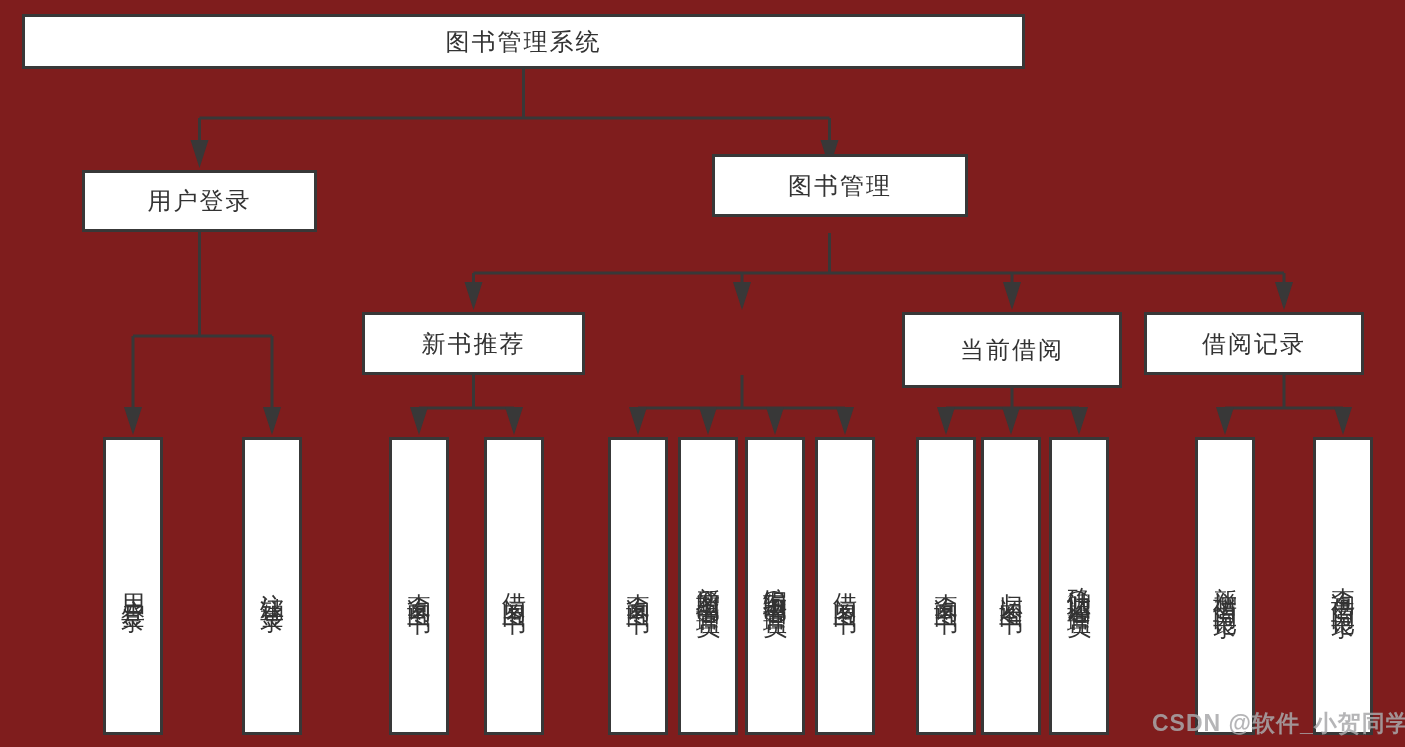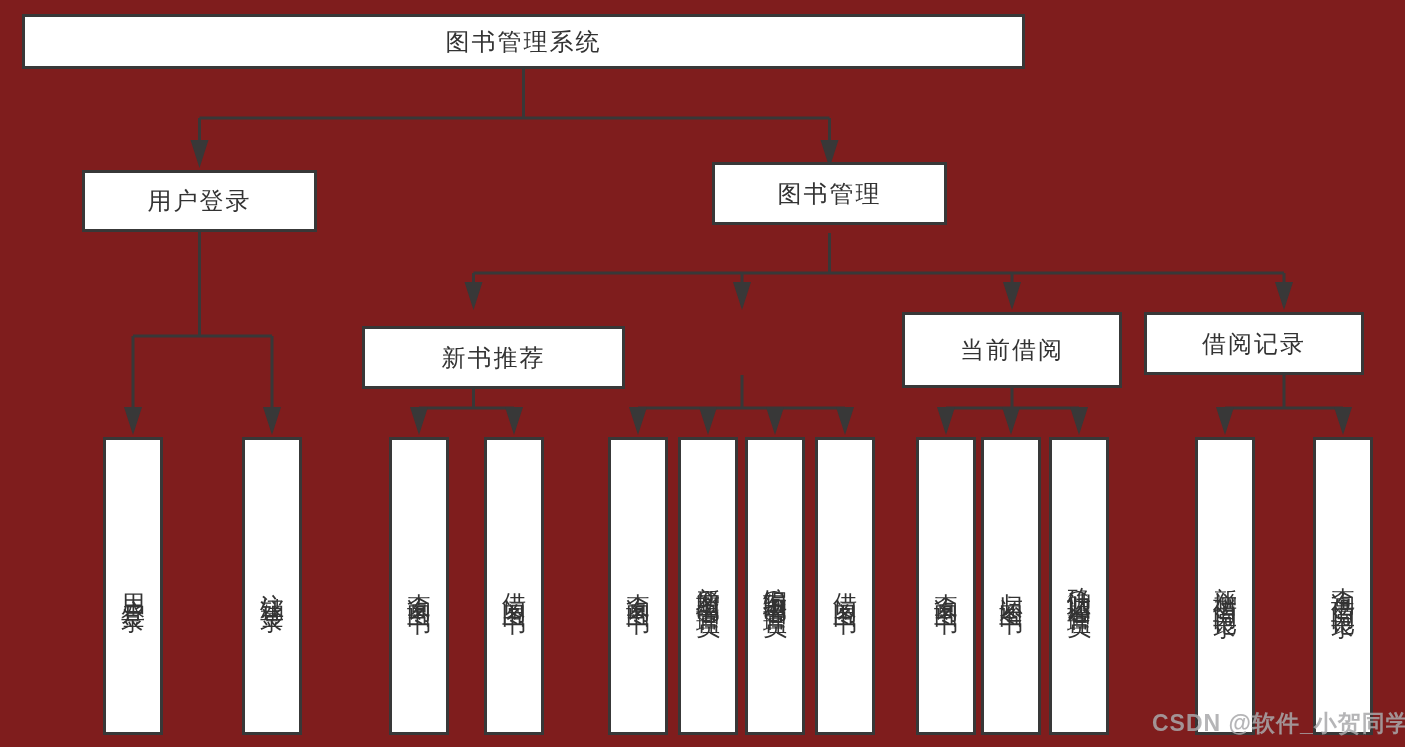--- a/index.html
+++ b/index.html
@@ -111,23 +111,23 @@
     <polygon class="ahead" points="937,407 955,407 946,435"></polygon>
     <polygon class="ahead" points="1002,407 1020,407 1011,435"></polygon>
     <polygon class="ahead" points="1070,407 1088,407 1079,435"></polygon>
     <polygon class="ahead" points="1216,407 1234,407 1225,435"></polygon>
     <polygon class="ahead" points="1334,407 1352,407 1343,435"></polygon>
   </svg>
 
   <div class="box" style="left:22px;top:14px;width:1003px;height:55px">图书管理系统</div>
 
   <div class="box" style="left:82px;top:170px;width:235px;height:62px">用户登录</div>
-  <div class="box" style="left:712px;top:162px;width:235px;height:63px">图书管理</div>
+  <div class="box" style="left:712px;top:154px;width:256px;height:63px">图书管理</div>
 
-  <div class="box" style="left:362px;top:326px;width:263px;height:63px">新书推荐</div>
+  <div class="box" style="left:362px;top:312px;width:223px;height:63px">新书推荐</div>
   <div class="box" style="left:902px;top:312px;width:220px;height:76px">当前借阅</div>
   <div class="box" style="left:1144px;top:312px;width:220px;height:63px">借阅记录</div>
 
   <div class="box vbox" style="left:103px;top:437px;width:60px;height:298px">用户登录</div>
   <div class="box vbox" style="left:242px;top:437px;width:60px;height:298px">注销登录</div>
 
   <div class="box vbox" style="left:389px;top:437px;width:60px;height:298px">查询图书</div>
   <div class="box vbox" style="left:484px;top:437px;width:60px;height:298px">借阅图书</div>
 
   <div class="box vbox" style="left:608px;top:437px;width:60px;height:298px">查询图书</div>

